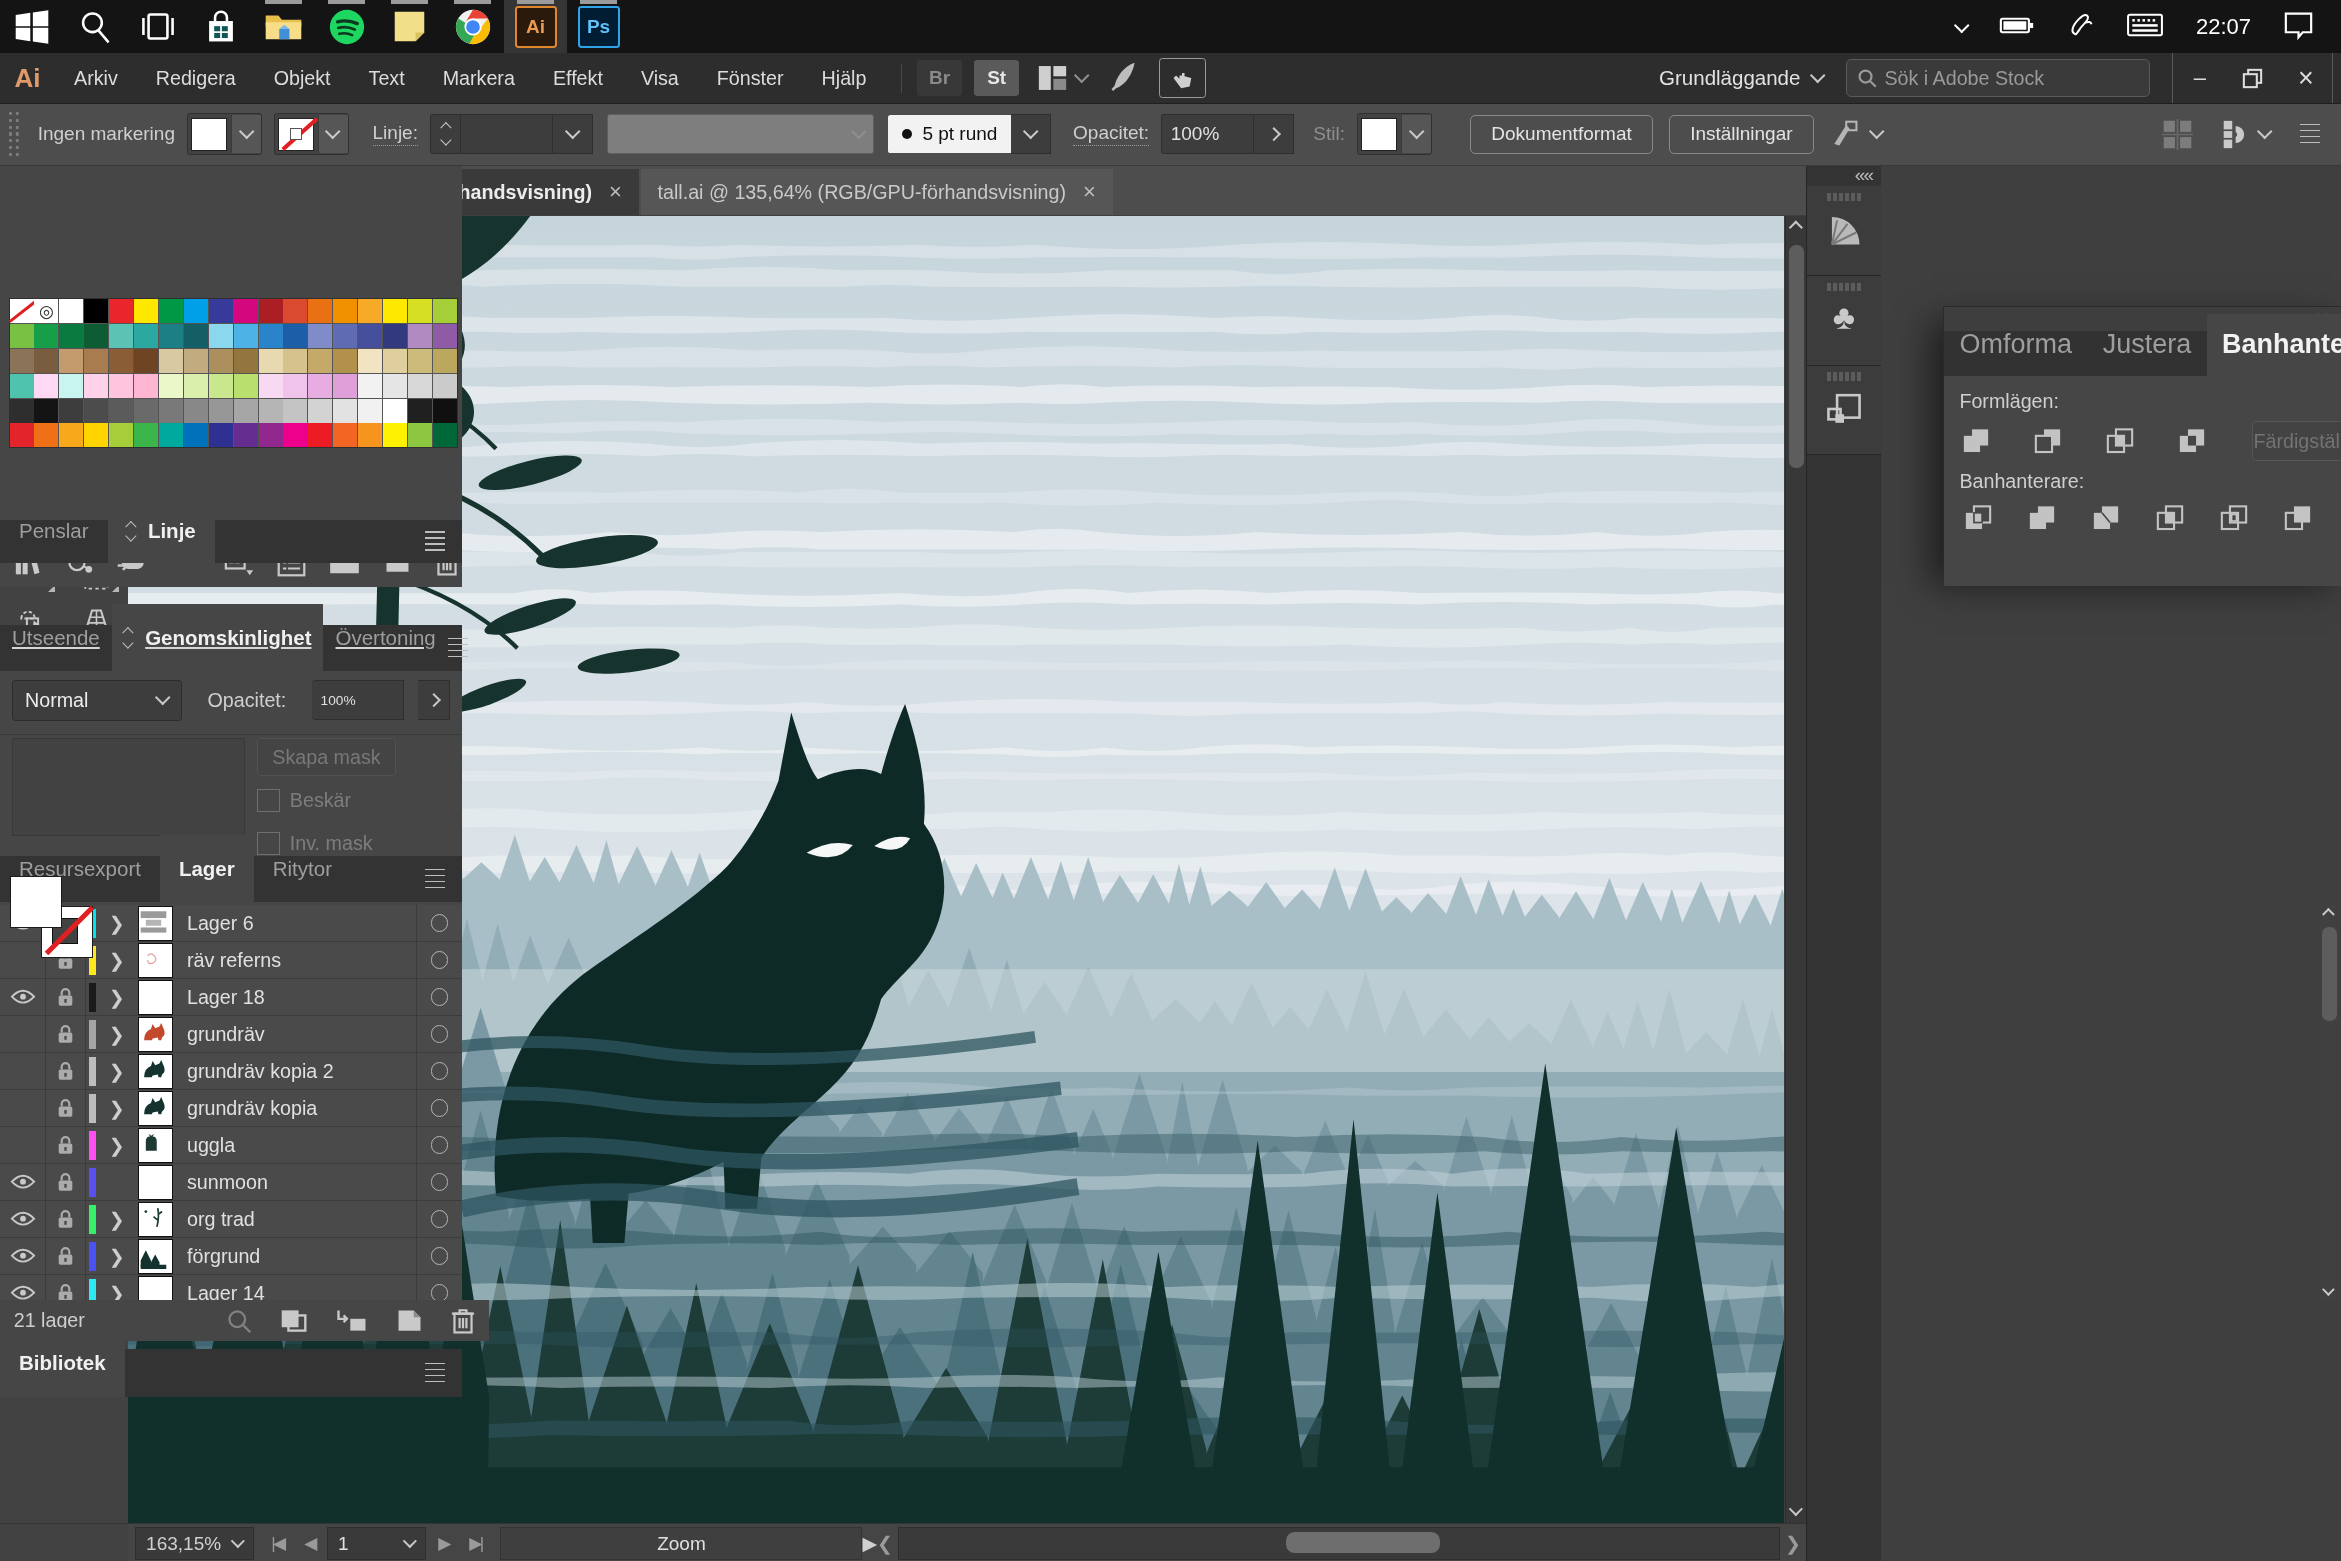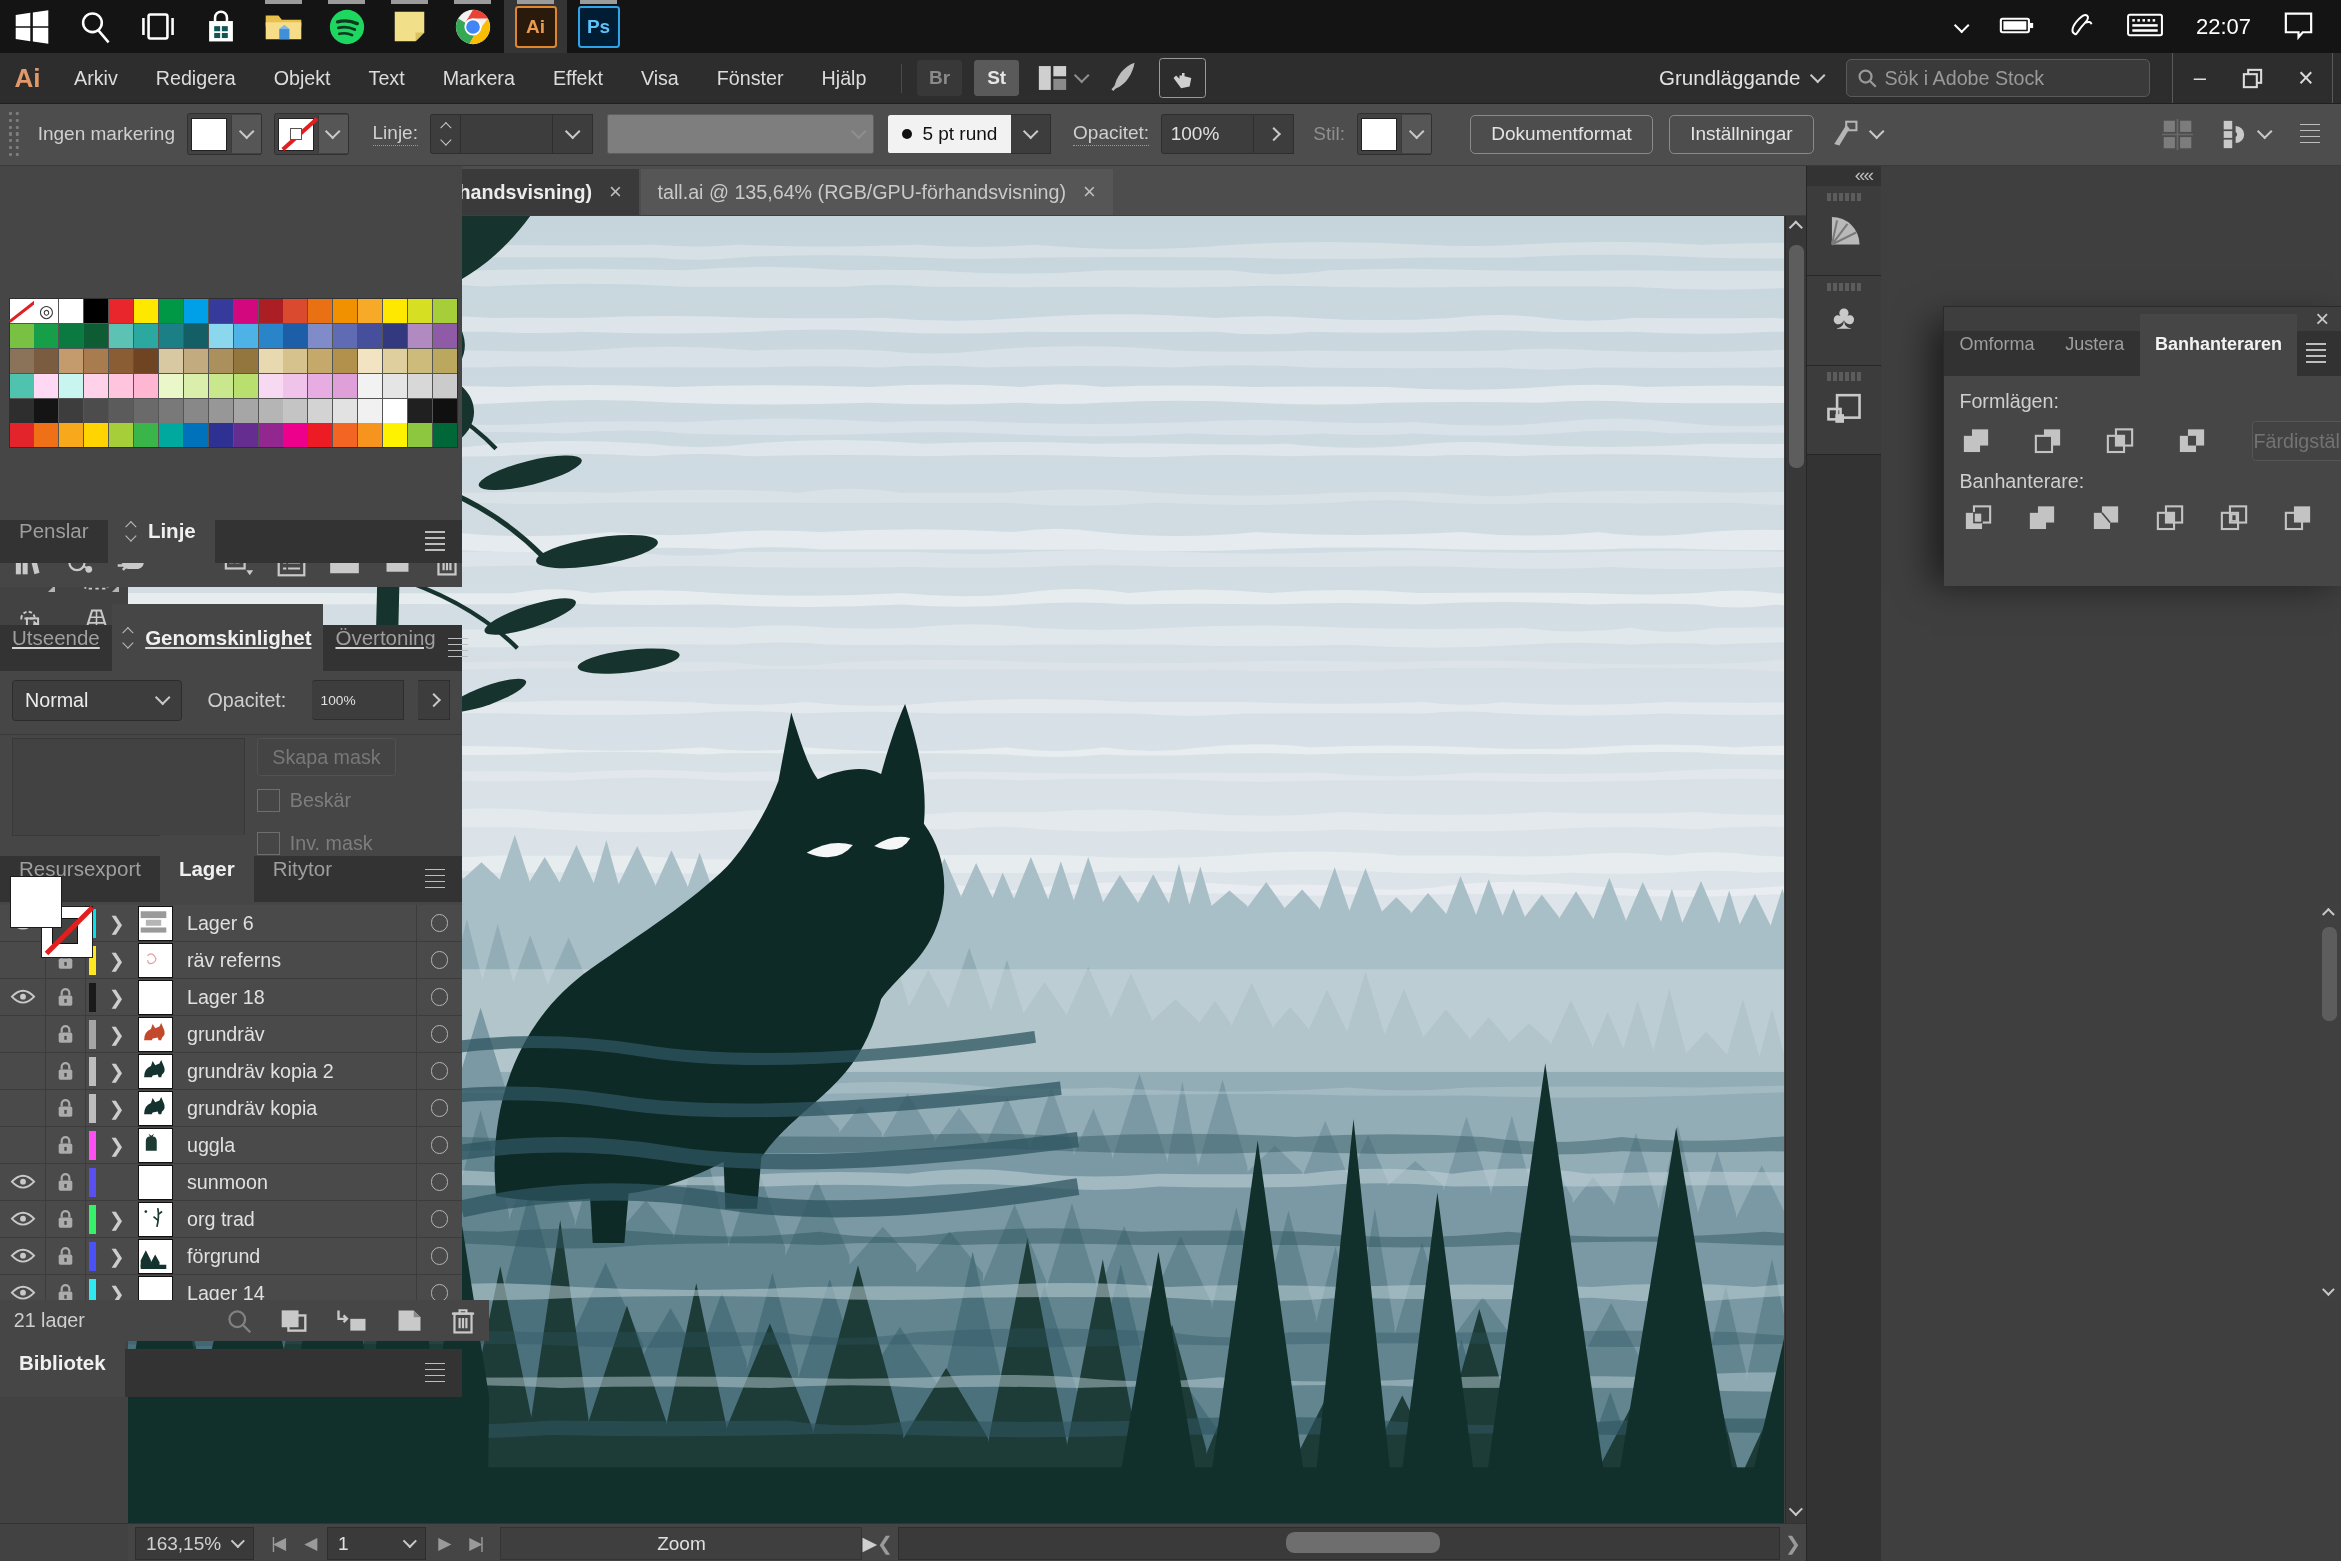--- a/index.html
+++ b/index.html
@@ -161,21 +161,21 @@
   .lc-target i{width:15.4px;height:15.4px;border:1.7px solid #b5b5b5;border-radius:50%;}
   .lscroll{position:absolute;right:1.7px;width:20.5px;background:#404040;}
   .lthumbbar{position:absolute;left:2.6px;top:22px;width:14.6px;height:94px;background:#5d5d5d;border-radius:6.8px;}
   .layers-foot{display:flex;align-items:center;background:#464646;height:41px;padding:0 13.7px;color:#cfcfcf;font-size:19.7px;gap:26px;}
   .layers-foot .icons{margin-left:auto;display:flex;gap:26px;align-items:center;}
 
   
   .float{left:1943px;top:306px;width:399px;height:262px;background:#3e3e3e;z-index:30;box-shadow:-12px 15.4px 34px rgba(0,0,0,.55);border:0.9px solid #2a2a2a;}
   .float .hdr{height:24px;display:flex;justify-content:flex-end;gap:22px;align-items:center;padding-right:13.7px;background:#3e3e3e;color:#c9c9c9;}
   .float .tabs{display:flex;background:#323232;height:45px;align-items:flex-end;}
-  .ftab{padding:8.6px 15.4px;font-size:18px;color:#9e9e9e;height:100%;display:flex;align-items:center;}
+  .ftab{padding:8.6px 15.4px;font-size:27px;color:#9e9e9e;height:100%;display:flex;align-items:center;}
   .ftab.active{background:#464646;color:#f2f2f2;font-weight:bold;}
   .float .body{background:#464646;height:193px;padding:8.6px 15.4px;}
   .flabel{font-size:19.7px;color:#cfcfcf;margin:5.1px 0 8.6px;}
   .pfrow{display:flex;align-items:center;gap:38px;margin-bottom:8.6px;}
   .pficon{width:38px;height:34px;display:flex;align-items:center;justify-content:center;}
   .fin-btn{margin-left:5.1px;width:128px;height:38px;border:0.9px solid #565656;border-radius:3.4px;color:#737373;font-size:19.7px;display:flex;align-items:center;justify-content:center;background:#434343;}
 
   
   .statusbar{left:128px;top:1523px;width:1678px;height:39px;background:#454545;display:flex;align-items:center;font-size:19px;color:#d0d0d0;border-top:0.9px solid #333;}
   .sb-box{height:31px;background:#3a3a3a;border:0.9px solid #2e2e2e;display:flex;align-items:center;gap:12px;padding:0 10.3px;margin-left:6.8px;}

